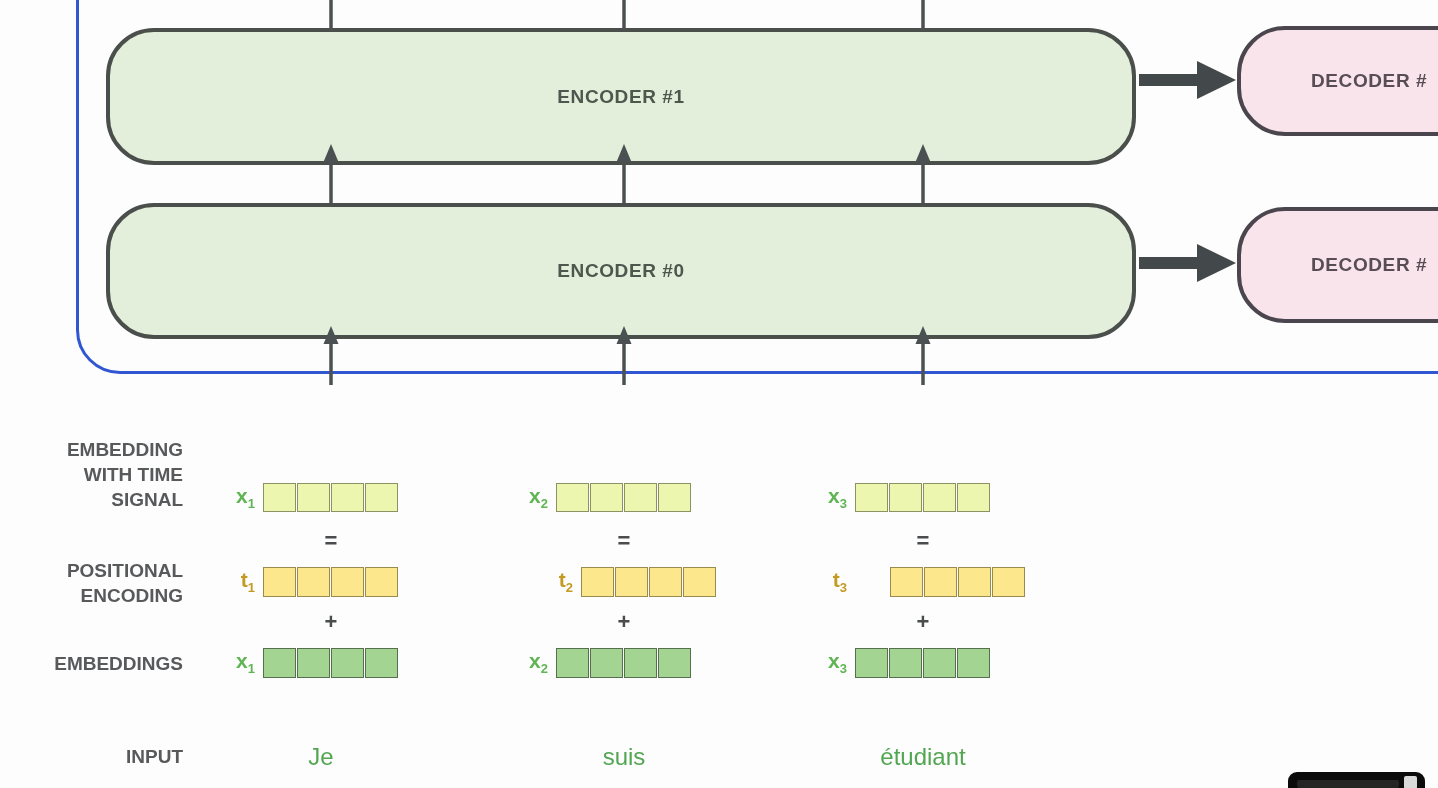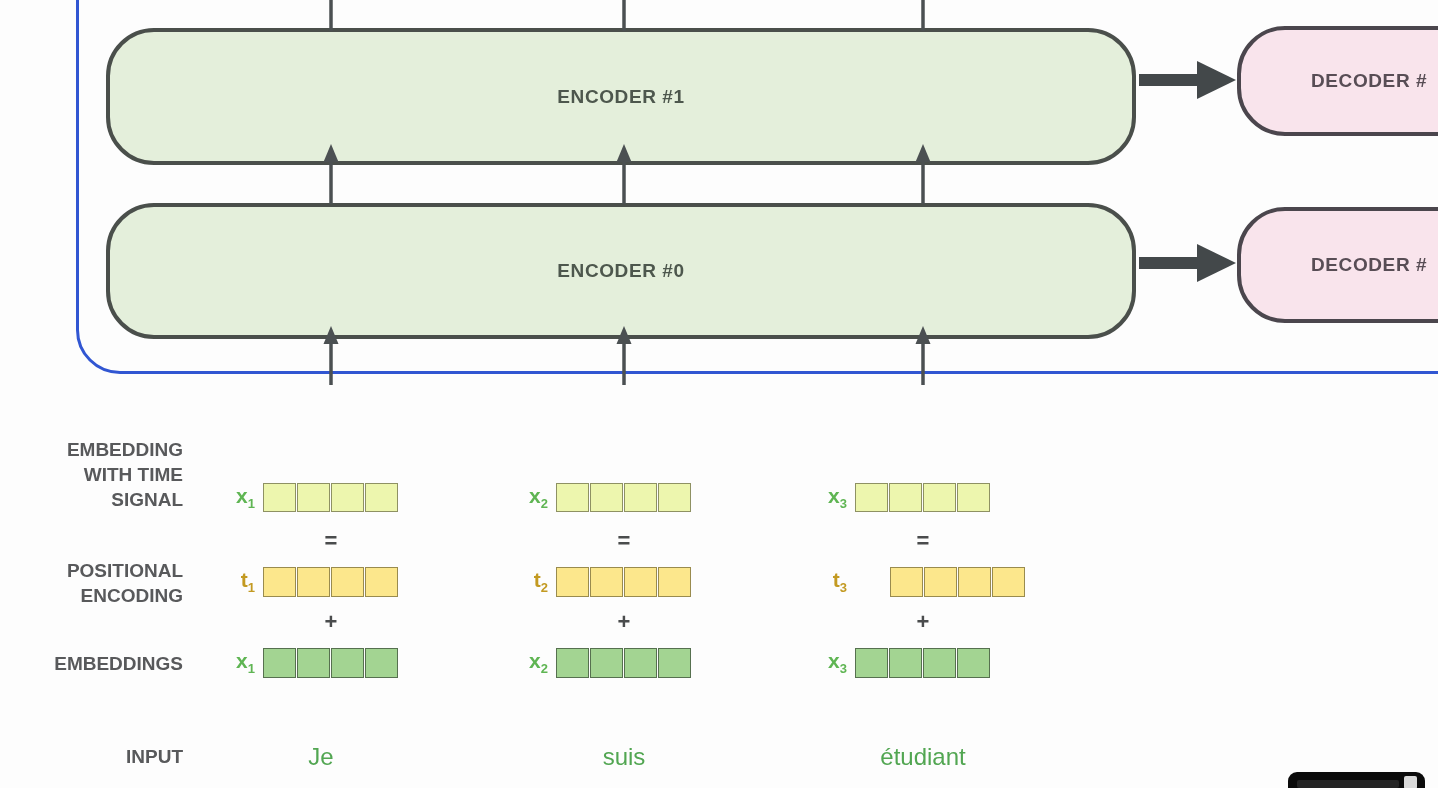--- a/index.html
+++ b/index.html
@@ -168,21 +168,21 @@
   <div class="vec-row" style="left:511px; top:483px;">
     <span class="vec-label x-label"><span>x</span><sub>2</sub></span>
     <span class="cells">
       <span class="cell time"></span>
         <span class="cell time"></span>
         <span class="cell time"></span>
         <span class="cell time"></span>
     </span>
   </div>
   <div class="op" style="left:624px; top:541px;">=</div>
-  <div class="vec-row" style="left:511px; top:567px;">
+  <div class="vec-row" style="left:536px; top:567px;">
     <span class="vec-label t-label"><span>t</span><sub>2</sub></span>
     <span class="cells">
       <span class="cell pos"></span>
         <span class="cell pos"></span>
         <span class="cell pos"></span>
         <span class="cell pos"></span>
     </span>
   </div>
   <div class="op" style="left:624px; top:622px;">+</div>
   <div class="vec-row" style="left:511px; top:648px;">

